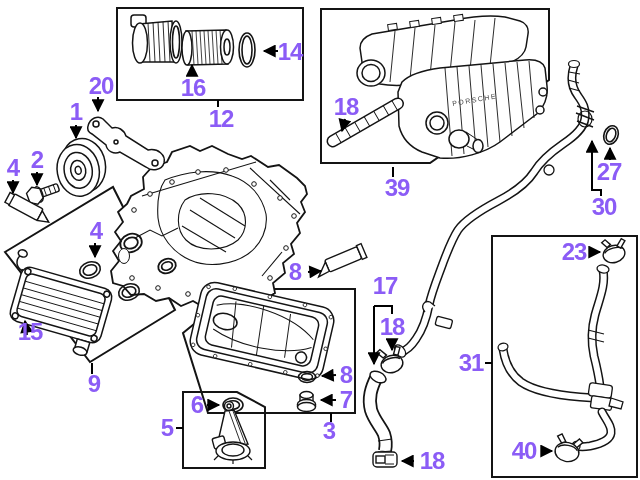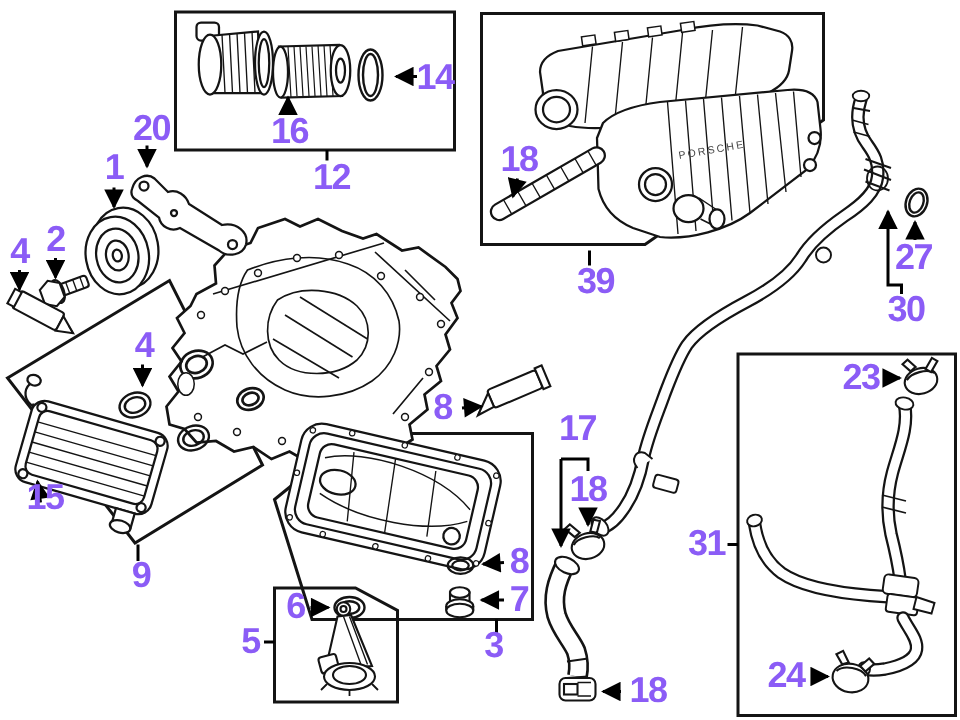--- a/index.html
+++ b/index.html
@@ -354,17 +354,17 @@
 <span class="co" style="left:290px;top:52px">14</span>
 <span class="co" style="left:30px;top:332px">15</span>
 <span class="co" style="left:96px;top:231px">4</span>
 <span class="co" style="left:385px;top:286px">17</span>
 <span class="co" style="left:392px;top:327px">18</span>
 <span class="co" style="left:432px;top:461px">18</span>
 <span class="co" style="left:604px;top:207px">30</span>
 <span class="co" style="left:609px;top:172px">27</span>
 <span class="co" style="left:471px;top:363px">31</span>
 <span class="co" style="left:574px;top:252px">23</span>
-<span class="co" style="left:524px;top:451px">24</span>
+<span class="co" style="left:524px;top:451px">40</span>
 <span class="co" style="left:397px;top:188px">39</span>
 <span class="co" style="left:346px;top:107px">18</span>
 
 </div>
 
 </body></html>

